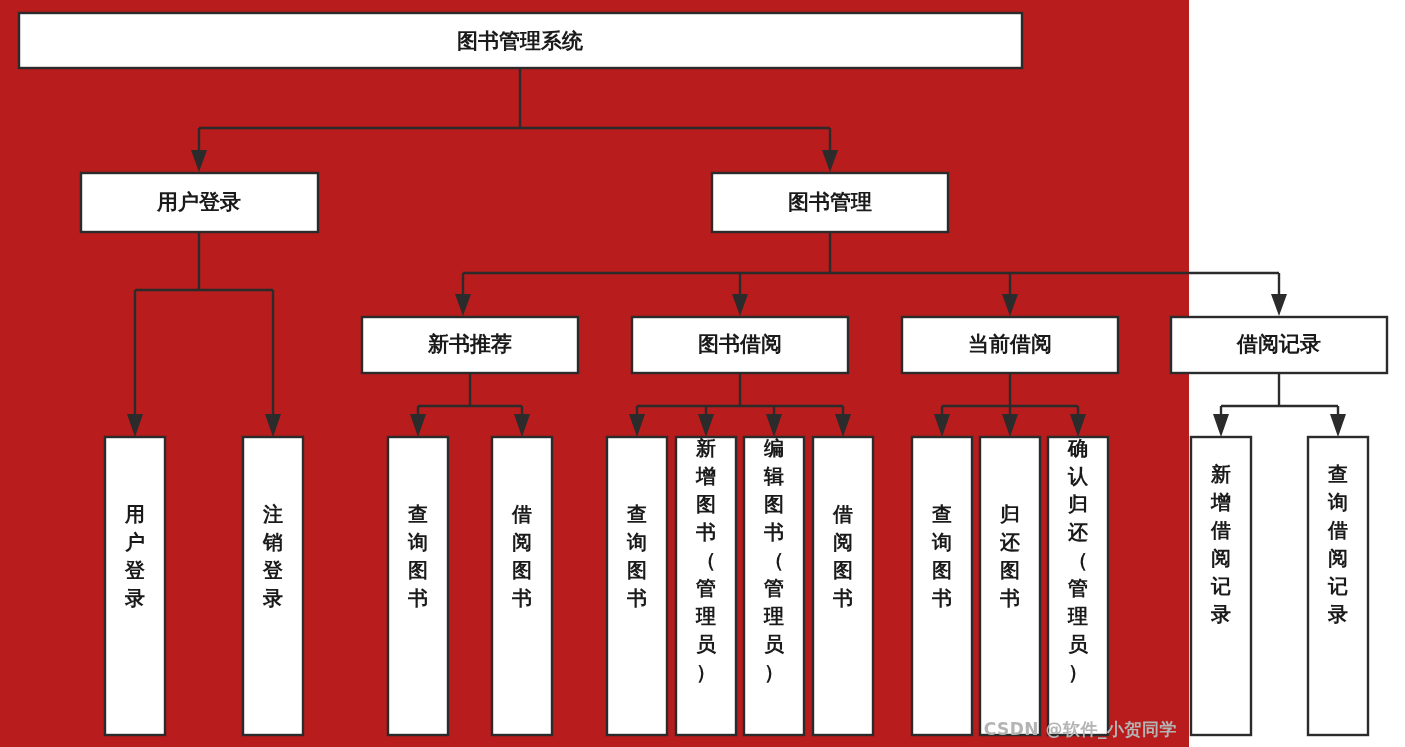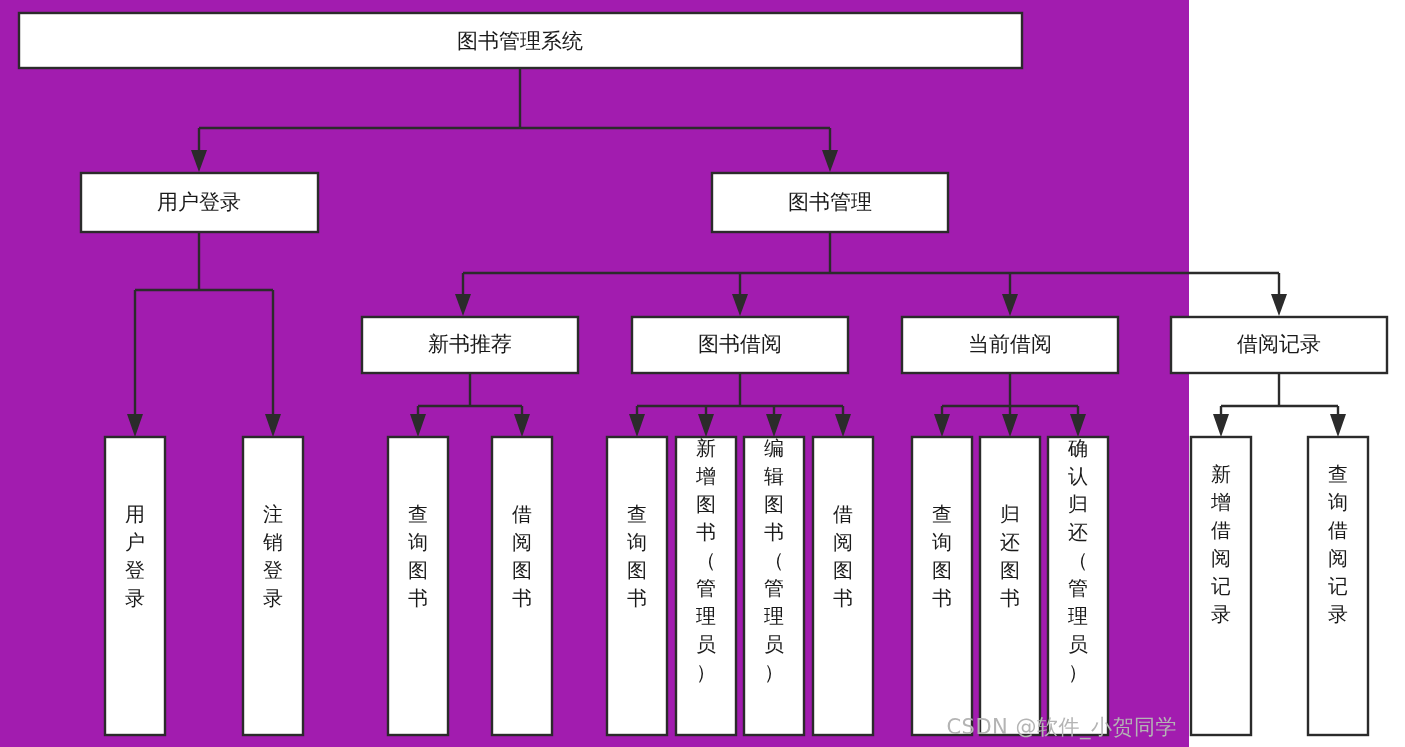--- a/index.html
+++ b/index.html
@@ -11,21 +11,22 @@
   body {
     width: 1405px;
     height: 747px;
     font-family: "DejaVu Sans", "Liberation Sans", sans-serif;
     overflow: hidden;
   }
   #diagram-root {
     position: relative;
     width: 1189px;
     height: 747px;
-    background: #a21caf;
+    background: #b91c1c;
+    font-weight: bold;
   }
   svg.tree-canvas {
     position: absolute;
     left: 0;
     top: 0;
     width: 1405px;
     height: 747px;
   }
   .node-box {
     fill: #ffffff;
@@ -53,21 +54,21 @@
     font-family: "DejaVu Sans", "Liberation Sans", sans-serif;
     font-size: 20px;
     fill: #1a1a1a;
     text-anchor: middle;
   }
   .watermark-text {
     position: absolute;
     right: 12px;
     bottom: 6px;
     font-family: "DejaVu Sans", "Liberation Sans", sans-serif;
-    font-size: 21px;
+    font-size: 17px;
     color: #b4b4b4;
     letter-spacing: 0.5px;
     white-space: nowrap;
     user-select: none;
   }
 </style>
 </head>
 <body>
 
 <div id="diagram-root">

